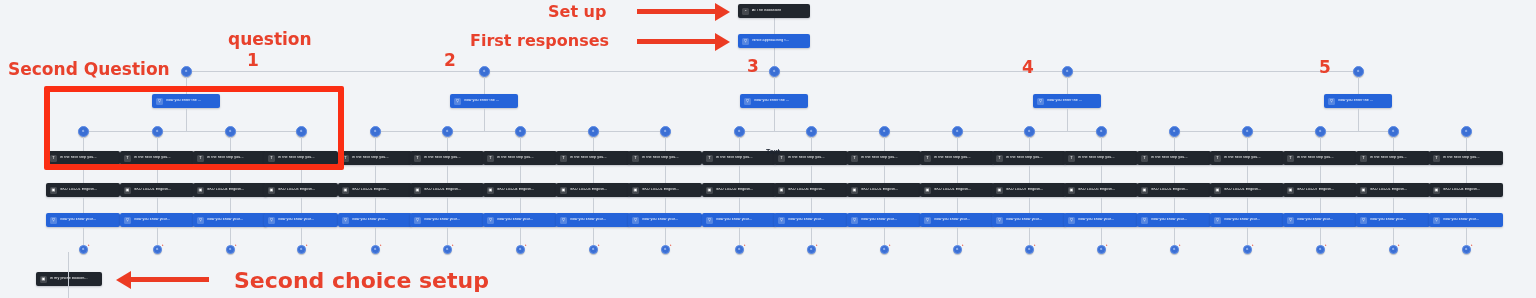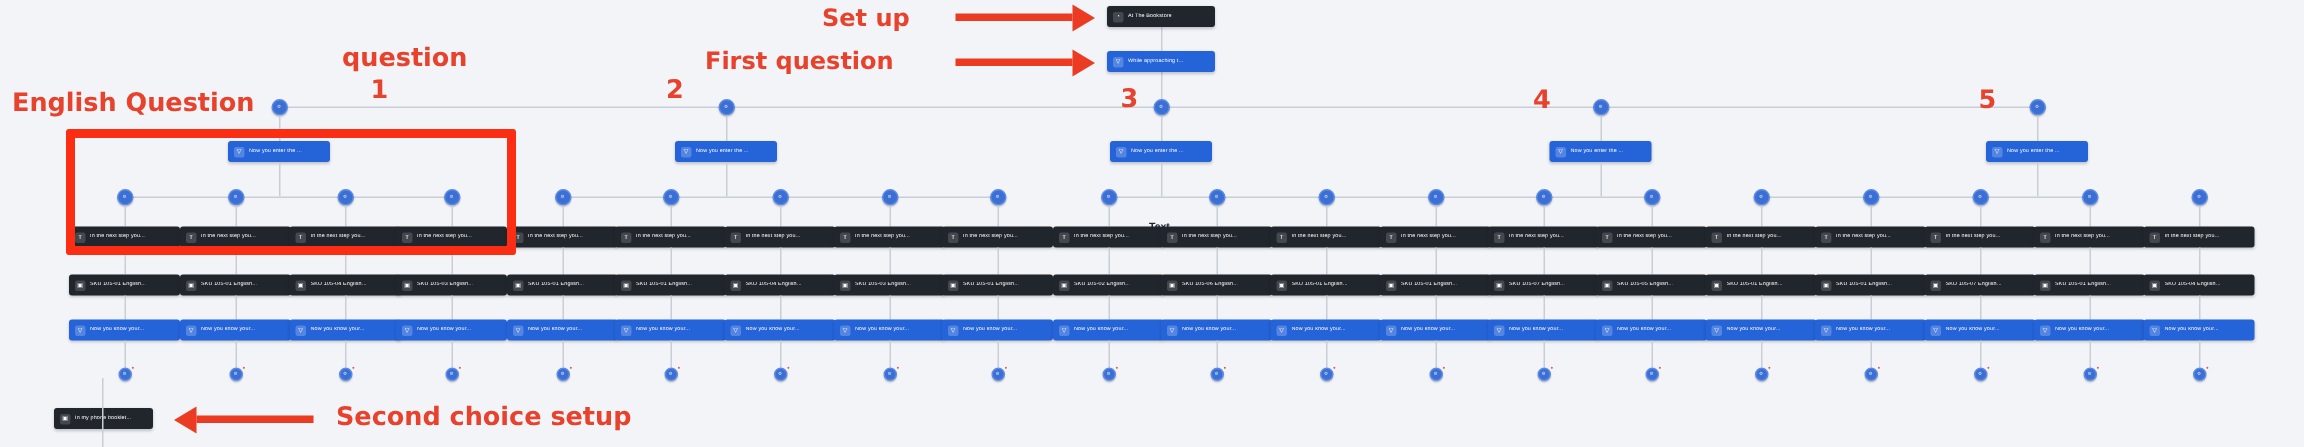--- a/index.html
+++ b/index.html
@@ -520,29 +520,29 @@
     </div>
 
   <div class="floatlabel" style="left:766px;top:148px;">Text</div>
 
   <div class="redbox" style="left:44px;top:86px;width:300px;height:84px;"></div>
 
   <div class="anno" style="left:548px;top:2px;font-size:16px;">Set up</div>
   <div class="arrow" style="left:637px;top:9px;width:78px;"></div>
   <div class="arrowhead right" style="left:715px;top:2.5px;"></div>
 
-  <div class="anno" style="left:470px;top:31px;font-size:16px;">First question</div>
+  <div class="anno" style="left:470px;top:31px;font-size:16px;">First responses</div>
   <div class="arrow" style="left:637px;top:39px;width:78px;"></div>
   <div class="arrowhead right" style="left:715px;top:32.5px;"></div>
 
   <div class="anno" style="left:228px;top:29px;font-size:17px;">question</div>
 
-  <div class="anno" style="left:8px;top:59px;font-size:17px;">English Question</div>
-
-  <div class="anno" style="left:224px;top:268px;font-size:17px;">Second choice setup</div>
+  <div class="anno" style="left:8px;top:59px;font-size:17px;">Second Question</div>
+
+  <div class="anno" style="left:234px;top:268px;font-size:22px;">Second choice setup</div>
   <div class="arrow" style="left:131px;top:277px;width:78px;"></div>
   <div class="arrowhead left" style="left:116px;top:270.5px;"></div>
 
   <div class="anno anno-num" style="left:247px;top:50px;">1</div>
   <div class="anno anno-num" style="left:444px;top:50px;">2</div>
   <div class="anno anno-num" style="left:747px;top:56px;">3</div>
   <div class="anno anno-num" style="left:1022px;top:57px;">4</div>
   <div class="anno anno-num" style="left:1319px;top:57px;">5</div>
 
 </div>

